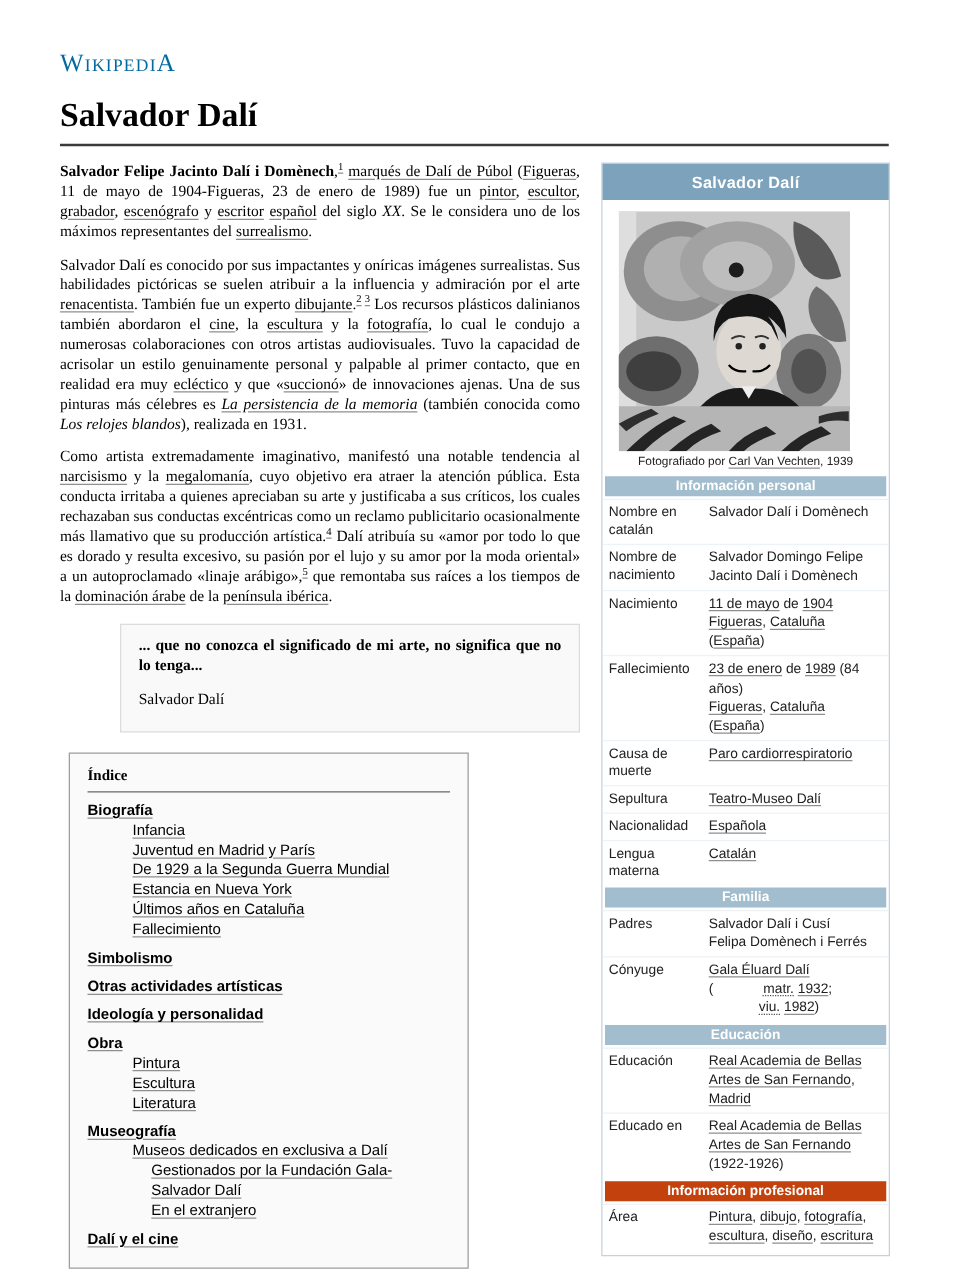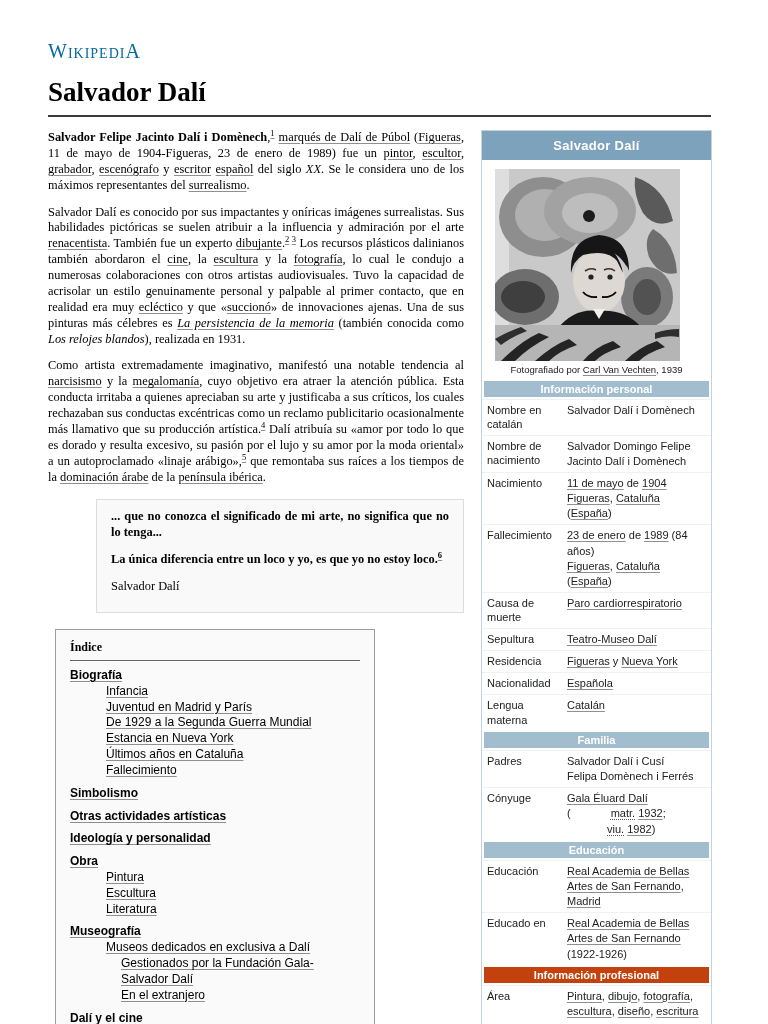--- a/index.html
+++ b/index.html
@@ -52,21 +52,20 @@
 
   <div class="columns">
 
     <div class="article-col">
       <p><span class="seg-b">Salvador Felipe Jacinto Dalí i Domènech</span><span>,</span><span class="seg-sup seg-l">1</span><span> </span><span class="seg-l">marqués de Dalí de Púbol</span><span> (</span><span class="seg-l">Figueras</span><span>, 11 de mayo de 1904-Figueras, 23 de enero de 1989) fue un </span><span class="seg-l">pintor</span><span>, </span><span class="seg-l">escultor</span><span>, </span><span class="seg-l">grabador</span><span>, </span><span class="seg-l">escenógrafo</span><span> y </span><span class="seg-l">escritor</span><span> </span><span class="seg-l">español</span><span> del siglo </span><span class="seg-i">XX</span><span>. Se le considera uno de los máximos representantes del </span><span class="seg-l">surrealismo</span><span>.</span></p>
       <p><span>Salvador Dalí es conocido por sus impactantes y oníricas imágenes surrealistas. Sus habilidades pictóricas se suelen atribuir a la influencia y admiración por el arte </span><span class="seg-l">renacentista</span><span>. También fue un experto </span><span class="seg-l">dibujante</span><span>.</span><span class="seg-sup seg-l">2</span><span class="seg-sup"> </span><span class="seg-sup seg-l">3</span><span> Los recursos plásticos dalinianos también abordaron el </span><span class="seg-l">cine</span><span>, la </span><span class="seg-l">escultura</span><span> y la </span><span class="seg-l">fotografía</span><span>, lo cual le condujo a numerosas colaboraciones con otros artistas audiovisuales. Tuvo la capacidad de acrisolar un estilo genuinamente personal y palpable al primer contacto, que en realidad era muy </span><span class="seg-l">ecléctico</span><span> y que «</span><span class="seg-l">succionó</span><span>» de innovaciones ajenas. Una de sus pinturas más célebres es </span><span class="seg-i seg-l">La persistencia de la memoria</span><span> (también conocida como </span><span class="seg-i">Los relojes blandos</span><span>), realizada en 1931.</span></p>
       <p><span>Como artista extremadamente imaginativo, manifestó una notable tendencia al </span><span class="seg-l">narcisismo</span><span> y la </span><span class="seg-l">megalomanía</span><span>, cuyo objetivo era atraer la atención pública. Esta conducta irritaba a quienes apreciaban su arte y justificaba a sus críticos, los cuales rechazaban sus conductas excéntricas como un reclamo publicitario ocasionalmente más llamativo que su producción artística.</span><span class="seg-sup seg-l">4</span><span> Dalí atribuía su «amor por todo lo que es dorado y resulta excesivo, su pasión por el lujo y su amor por la moda oriental» a un autoproclamado «linaje arábigo»,</span><span class="seg-sup seg-l">5</span><span> que remontaba sus raíces a los tiempos de la </span><span class="seg-l">dominación árabe</span><span> de la </span><span class="seg-l">península ibérica</span><span>.</span></p>
 
       <div class="quote-box">
         <p class="quote-line"><span>... que no conozca el significado de mi arte, no significa que no lo tenga...</span></p>
-        <p class="quote-line"><span>La única diferencia entre un loco y yo, es que yo no estoy loco.</span><span class="seg-sup seg-l">6</span></p>
         <p class="quote-attrib">Salvador Dalí</p>
       </div>
 
       <div class="toc-box">
         <div class="toc-title">Índice</div>
         <div id="toc-list">
             <div class="toc-item lvl1">Biografía</div>
             <div class="toc-item lvl2">Infancia</div>
             <div class="toc-item lvl2">Juventud en Madrid y París</div>
             <div class="toc-item lvl2">De 1929 a la Segunda Guerra Mundial</div>
@@ -153,24 +152,20 @@
           </div>
           <div class="infobox-row">
             <div class="infobox-label">Causa de muerte</div>
             <div class="infobox-value"><span class="seg-l">Paro cardiorrespiratorio</span></div>
           </div>
           <div class="infobox-row">
             <div class="infobox-label">Sepultura</div>
             <div class="infobox-value"><span class="seg-l">Teatro-Museo Dalí</span></div>
           </div>
           <div class="infobox-row">
-            <div class="infobox-label">Residencia</div>
-            <div class="infobox-value"><span class="seg-l">Figueras</span><span> y </span><span class="seg-l">Nueva York</span></div>
-          </div>
-          <div class="infobox-row">
             <div class="infobox-label">Nacionalidad</div>
             <div class="infobox-value"><span class="seg-l">Española</span></div>
           </div>
           <div class="infobox-row">
             <div class="infobox-label">Lengua materna</div>
             <div class="infobox-value"><span class="seg-l">Catalán</span></div>
           </div>
           <div class="infobox-section-header" style="background: rgb(162, 189, 205);">Familia</div>
           <div class="infobox-row">
             <div class="infobox-label">Padres</div>

